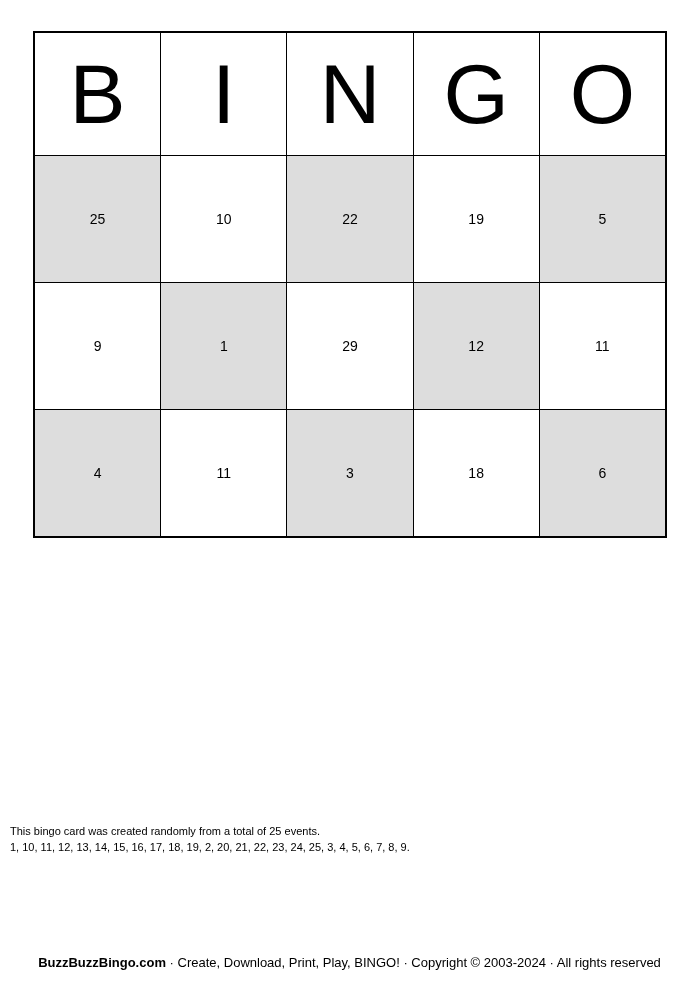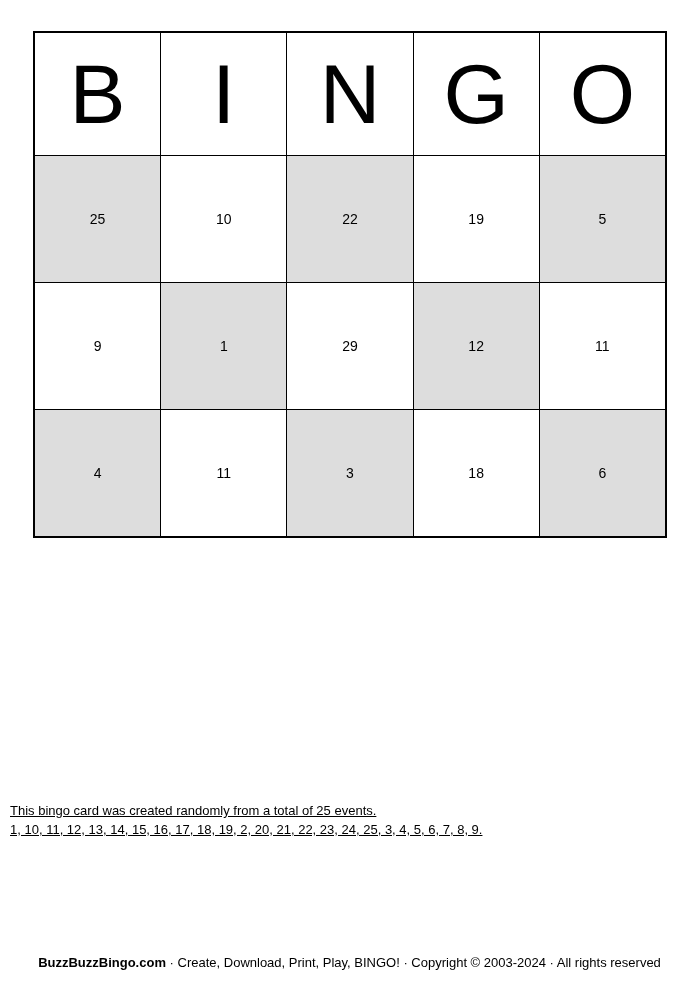--- a/index.html
+++ b/index.html
@@ -56,26 +56,25 @@
     background: #ffffff;
   }
 
   table.bingo td.shaded {
     background: #dddddd;
   }
 
   .note {
     position: absolute;
     left: 10px;
-    top: 802px;
+    top: 824px;
     width: 660px;
-    font-size: 13px;
+    font-size: 11px;
     line-height: 1.45;
     color: #000000;
-    text-decoration: underline;
   }
   .note div { white-space: normal; }
 
   .footer {
     position: absolute;
     left: 0;
     top: 955px;
     width: 699px;
     text-align: center;
     font-size: 13px;

